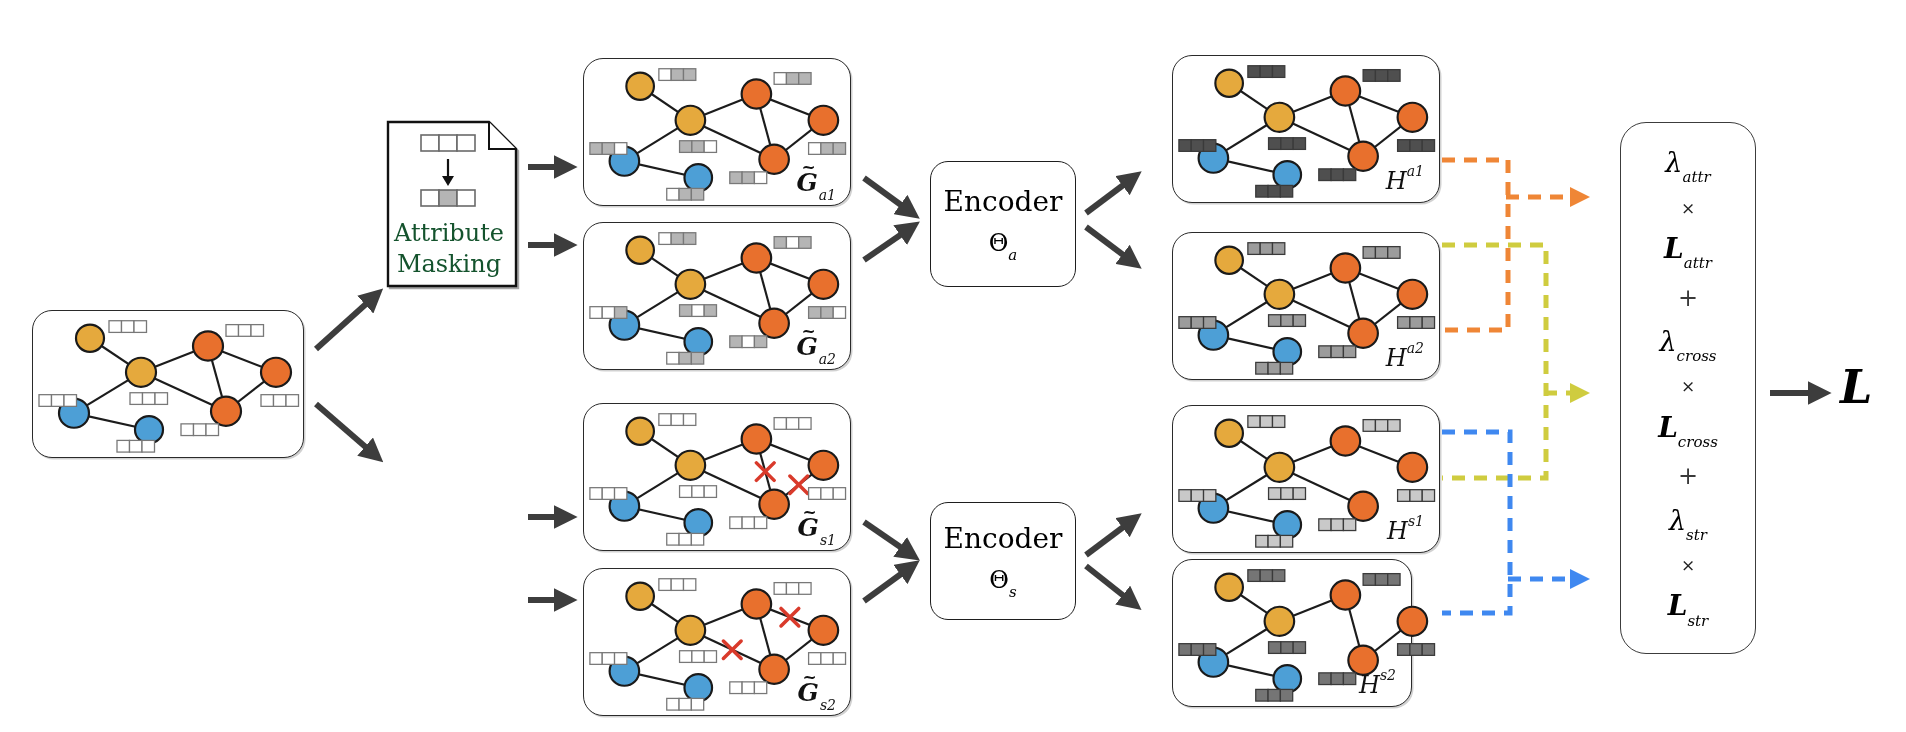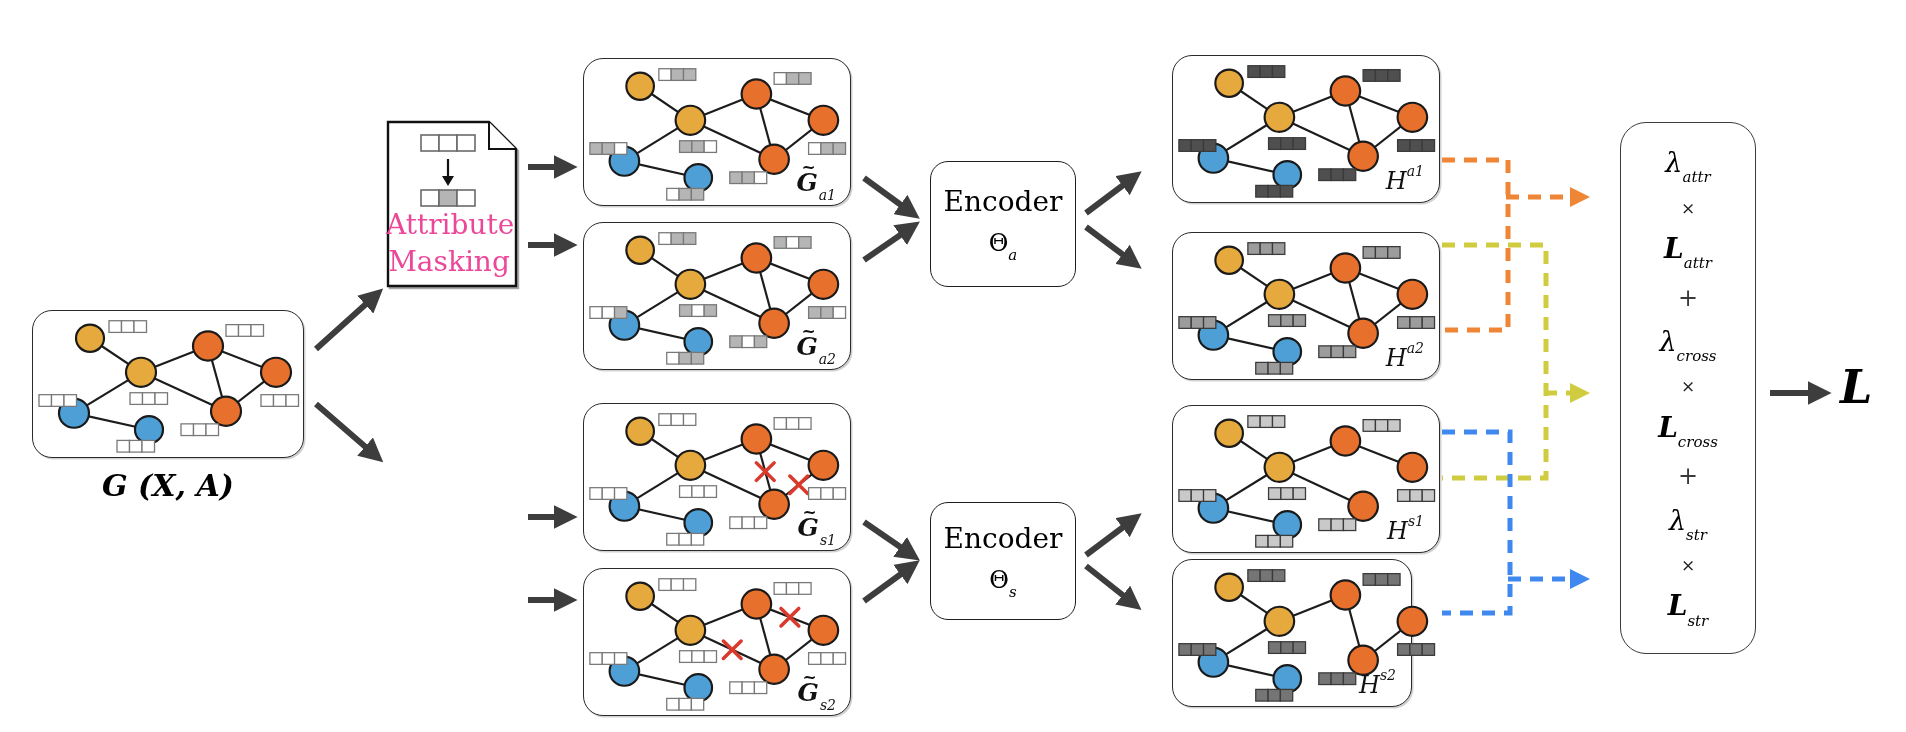--- a/index.html
+++ b/index.html
@@ -22,21 +22,21 @@
   .hl-sup { font-size:14px; font-style:italic; position:relative; top:-7px; }
 
   .input-label {
     position:absolute; left:32px; top:468px; width:272px; text-align:center;
     font-size:30px; font-style:italic; font-weight:bold; color:#000;
   }
   .input-label .args { font-weight:bold; }
 
   .doc { position:absolute; width:132px; height:168px; filter:drop-shadow(2.5px 2.5px 0 rgba(0,0,0,0.35)); }
   .doc svg { display:block; }
-  .doc-label { position:absolute; left:0; width:126px; bottom:8px; text-align:center; font-size:28px; line-height:1.3; color:#ec4899; }
+  .doc-label { position:absolute; left:0; width:126px; bottom:8px; text-align:center; font-size:24px; line-height:1.3; color:#14532d; }
 
   .encoder {
     position:absolute; background:#fff; border:1.8px solid #1e1e1e; border-radius:18px;
     display:flex; flex-direction:column; align-items:center; justify-content:center; gap:15px; box-sizing:border-box;
   }
   .enc-line1 { font-size:28px; color:#000; line-height:1; }
   .enc-line2 { font-size:24px; color:#000; line-height:1; }
   .enc-sub { font-size:15px; font-style:italic; position:relative; top:3px; }
 
   .loss-box {
@@ -608,23 +608,20 @@
           <g>
             <rect x="84" y="133" width="12.5" height="12" fill="#757575" stroke="#3a3a3a" stroke-width="1.3"></rect>
             <rect x="96.5" y="133" width="12.5" height="12" fill="#757575" stroke="#3a3a3a" stroke-width="1.3"></rect>
             <rect x="109" y="133" width="12.5" height="12" fill="#757575" stroke="#3a3a3a" stroke-width="1.3"></rect>
           </g>
         </svg>
         <div class="gbox-label"><span class="hl-base">H</span><sup class="hl-sup">s2</sup></div>
       </div>
     </div>
 
-  <div class="input-label">
-    <span class="script">G</span><span class="args"> (X, A)</span>
-  </div>
 
   <div class="doc" style="left:386px; top:120px;">
     <svg width="132" height="168" viewBox="0 0 132 168">
       <path d="M2,2 H103 L130,29 V166 H2 Z" fill="#ffffff" stroke="#111" stroke-width="2.4"></path>
       <path d="M103,2 V29 H130" fill="#ffffff" stroke="#111" stroke-width="2"></path>
       <g stroke="#6a6a6a" stroke-width="1.6" fill="#ffffff">
         <rect x="35" y="15" width="18" height="16"></rect>
           <rect x="53" y="15" width="18" height="16"></rect>
           <rect x="71" y="15" width="18" height="16"></rect>
       </g>

